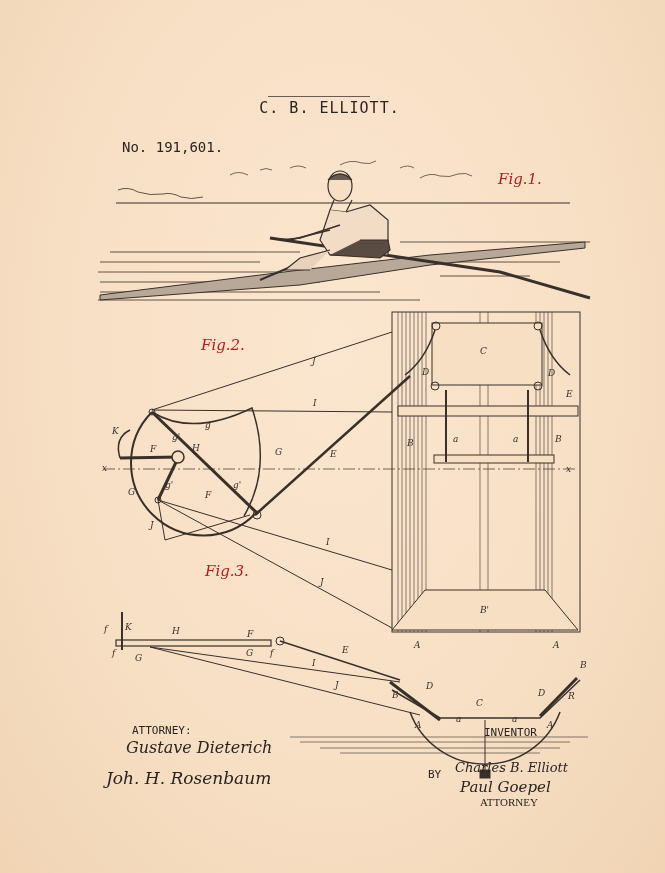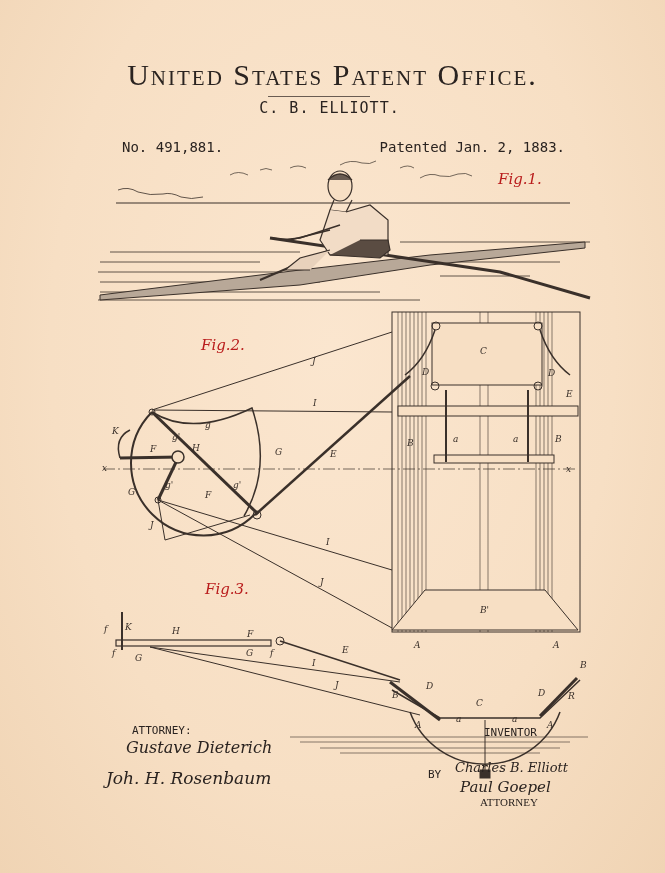--- a/index.html
+++ b/index.html
@@ -27,25 +27,23 @@
   .sig { position:absolute; font-family:"DejaVu Serif", serif; font-style:italic; color:#2a2320; }
   .by { position:absolute; left:428px; top:768px; font-family:"DejaVu Sans Mono", monospace; font-size:11px; }
   .inventor-lbl { position:absolute; left:484px; top:726px; font-family:"DejaVu Sans Mono", monospace; font-size:11px; }
   .attorney-lbl { position:absolute; left:480px; top:796px; font-family:Liberation Serif, serif; font-size:11px; }
 </style>
 </head>
 <body>
 
 <div class="page">
 
-  <div class="hdr-title">United States Patent Office.</div>
   <div class="hdr-rule"></div>
   <div class="hdr-inventor">C. B. ELLIOTT.</div>
-  <div class="hdr-no">No. 491,881.</div>
-  <div class="hdr-date">Patented Jan. 2, 1883.</div>
+  <div class="hdr-no">No. 191,601.</div>
 
   <svg width="665" height="873" viewBox="0 0 665 873">
     <g stroke="#3a302a" fill="none" stroke-width="1">
 
       <g>
         <path d="M118,190 q10,-4 20,2 q12,4 25,2 q8,-2 18,3 q10,3 22,0" stroke-width="0.8"></path>
         <path d="M230,175 q8,-5 18,0 M260,170 q6,-3 12,0 M290,168 q8,-4 16,0" stroke-width="0.7"></path>
         <path d="M340,165 q10,-6 22,-2 q8,2 14,-2 M400,168 q8,-4 14,0" stroke-width="0.7"></path>
         <path d="M420,178 q10,-6 20,-2 q10,2 18,-2 q8,-2 14,2" stroke-width="0.7"></path>
         <line x1="116" y1="203" x2="570" y2="203" stroke-width="1"></line>
@@ -153,21 +151,21 @@
           <line x1="300" y1="742" x2="570" y2="742"></line>
           <line x1="320" y1="748" x2="560" y2="748"></line>
           <line x1="340" y1="753" x2="540" y2="753"></line>
         </g>
       </g>
     </g>
   </svg>
 
   <div class="figlabel" style="left:498px; top:170px;">Fig.1.</div>
   <div class="figlabel" style="left:201px; top:336px;">Fig.2.</div>
-  <div class="figlabel" style="left:205px; top:580px;">Fig.3.</div>
+  <div class="figlabel" style="left:205px; top:562px;">Fig.3.</div>
 
   <div class="lbl" style="left:312px;top:356px;">J</div>
   <div class="lbl" style="left:313px;top:398px;">I</div>
   <div class="lbl" style="left:205px;top:420px;">g</div>
   <div class="lbl" style="left:112px;top:426px;">K</div>
   <div class="lbl" style="left:150px;top:444px;">F</div>
   <div class="lbl" style="left:172px;top:432px;">g'</div>
   <div class="lbl" style="left:192px;top:443px;">H</div>
   <div class="lbl" style="left:275px;top:447px;">G</div>
   <div class="lbl" style="left:330px;top:449px;">E</div>

